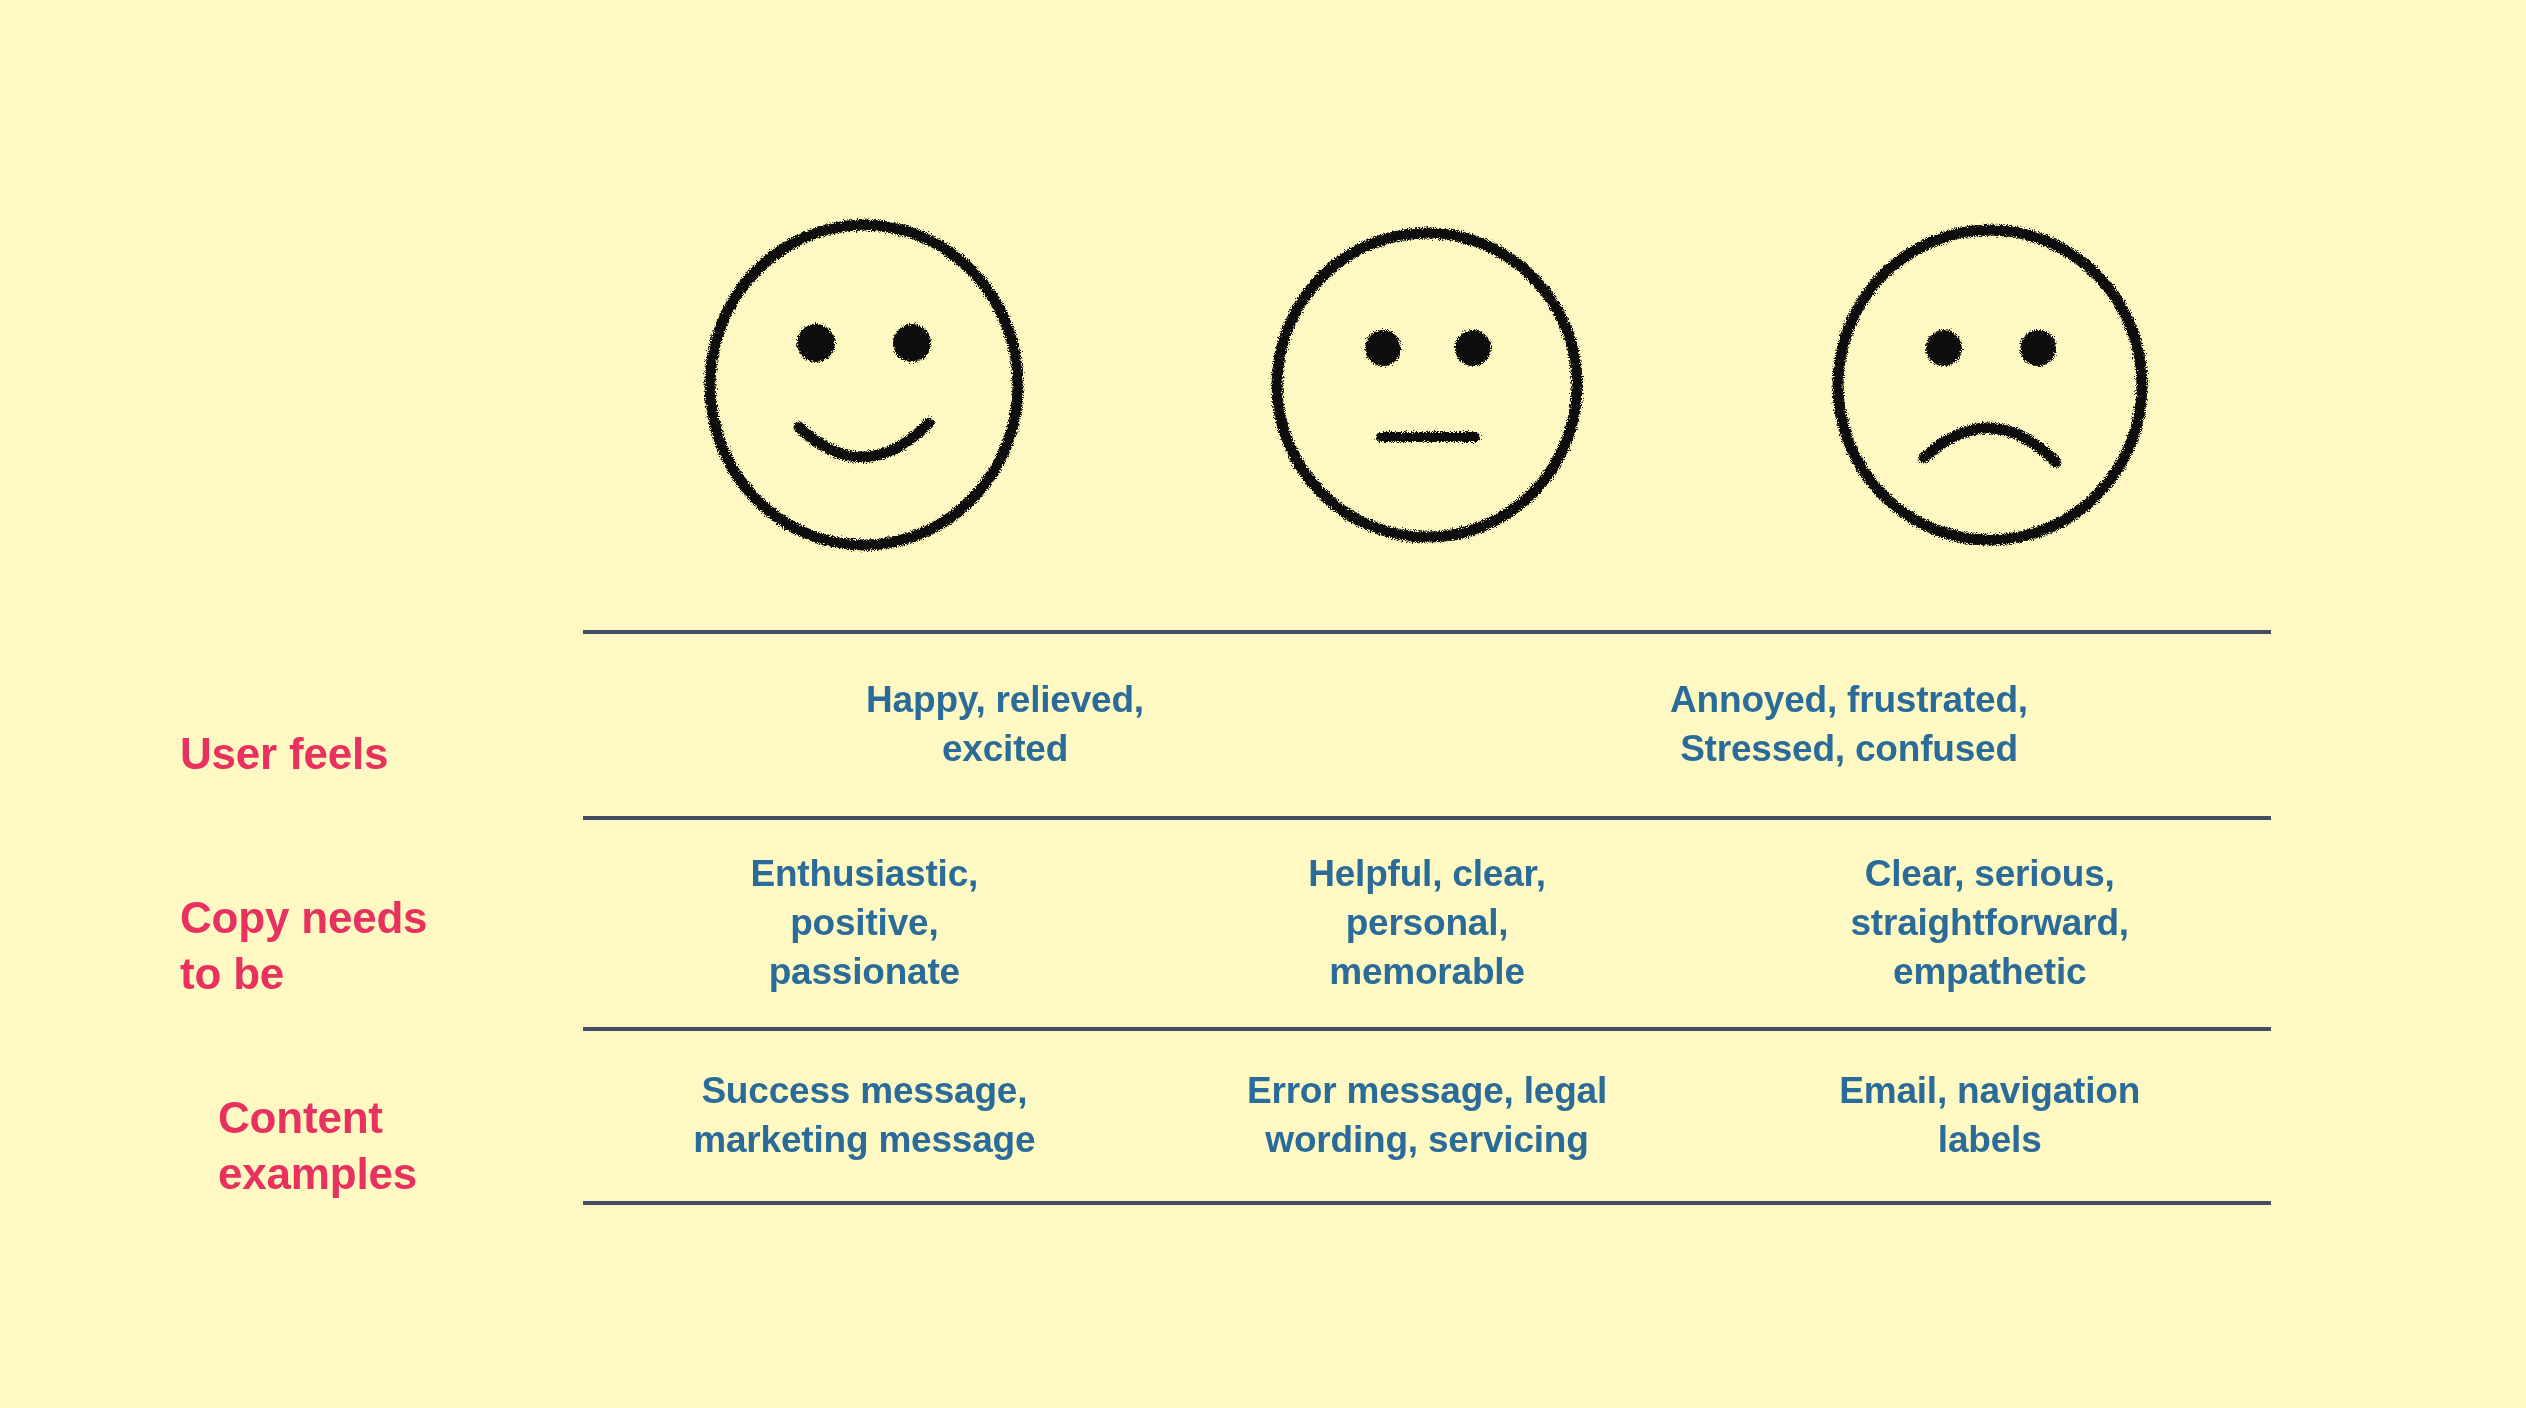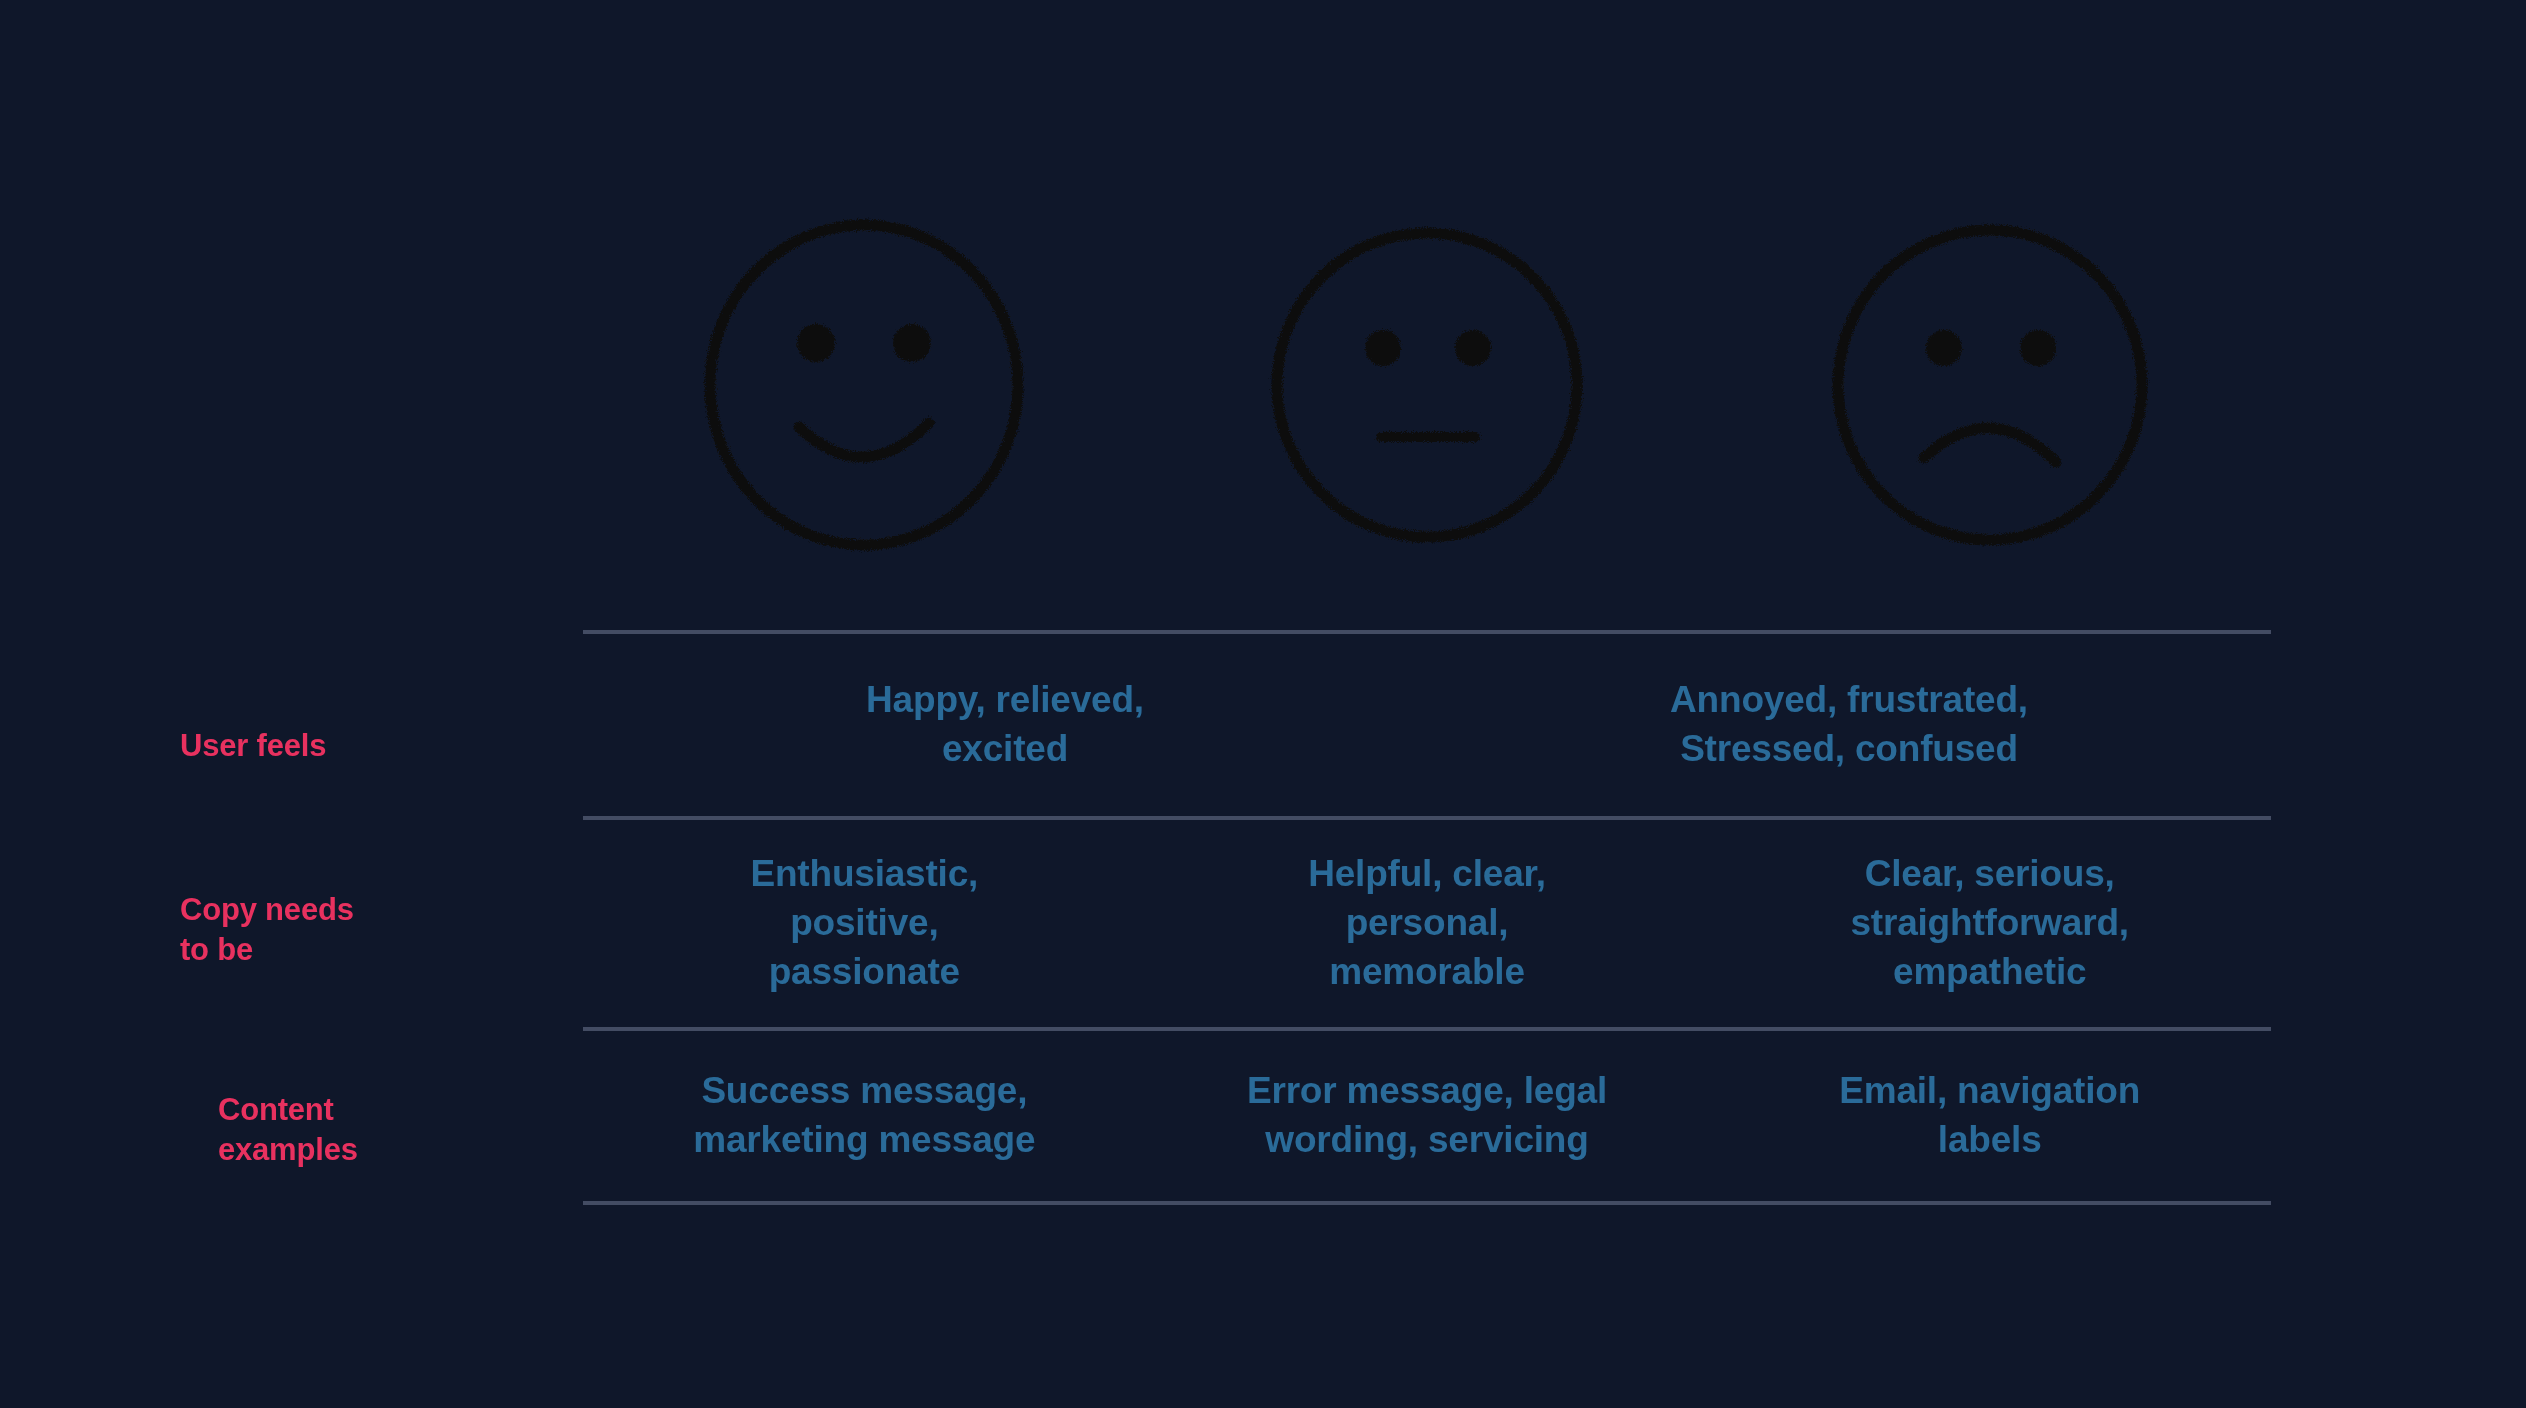--- a/index.html
+++ b/index.html
@@ -13,21 +13,21 @@
     width: 2526px;
     height: 1408px;
     font-family: "Liberation Sans", sans-serif;
     overflow: hidden;
     position: relative;
   }
 
   #board {
     position: absolute;
     inset: 0;
-    background: #0f172a;
+    background: #fef9c3;
   }
 
   
   .faces-row {
     position: absolute;
     left: 583px;
     top: 170px;
     width: 1688px;
     height: 430px;
     display: flex;
@@ -73,21 +73,21 @@
 
   .row-feels { height: 182px; }
   .row-copy  { height: 207px; }
   .row-examples { height: 170px; }
 
   
   .side-label {
     position: absolute;
     color: #e8315f;
     font-weight: 700;
-    font-size: 31px;
+    font-size: 44px;
     line-height: 1.28;
     letter-spacing: -0.2px;
     white-space: pre-line;
   }
   #label-user-feels { left: 180px; top: 726px; }
   #label-copy-needs { left: 180px; top: 890px; }
   #label-content-examples { left: 188px; top: 1090px; margin-left: 30px; }
 </style>
 </head>
 <body>

